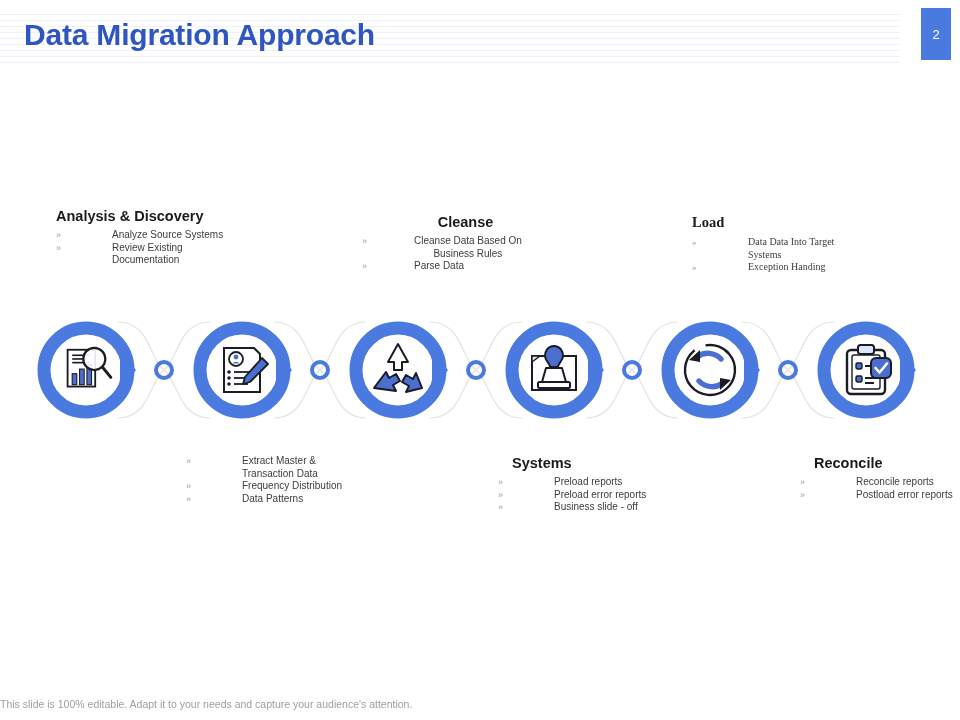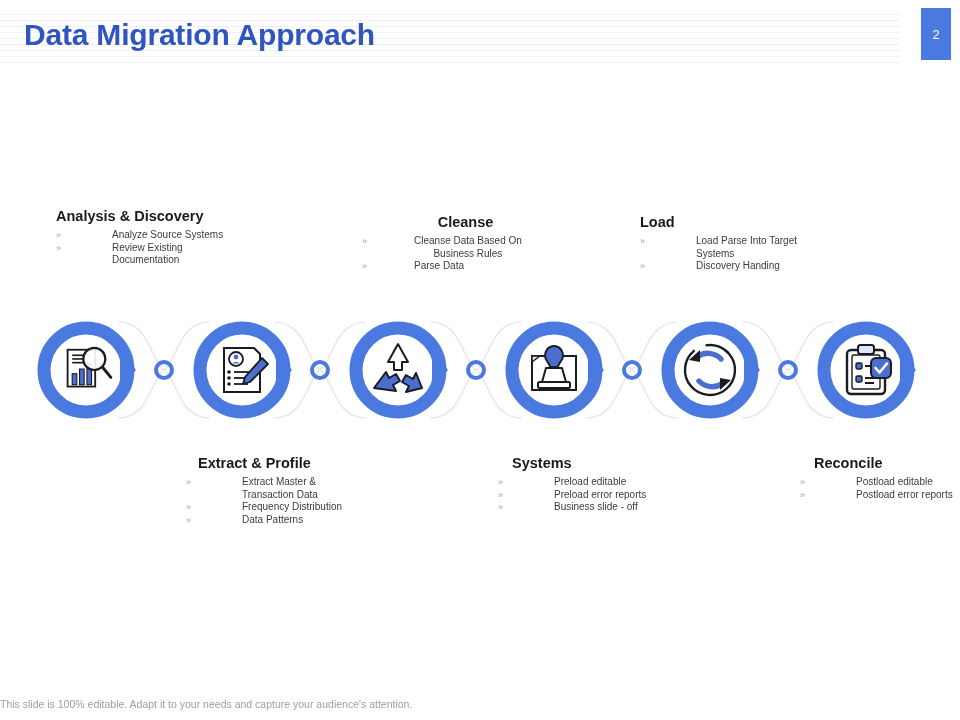--- a/index.html
+++ b/index.html
@@ -86,21 +86,21 @@
     width: 13px;
     flex: 0 0 13px;
     line-height: 12.6px;
   }
 
   .bullet-text { white-space: pre-line; margin-left: 43px; }
 
   
   #blk-analysis { left: 56px;  top: 208px; width: 215px; }
   #blk-cleanse  { left: 358px; top: 214px; width: 215px; text-align: center; }
-  #blk-load     { left: 640px; top: 214px; width: 215px; }
+  #blk-load     { left: 692px; top: 214px; width: 215px; font-family: Liberation Serif, serif; }
   
   #blk-extract   { left: 186px; top: 455px; width: 225px; }
   #blk-validate  { left: 498px; top: 455px; width: 215px; }
   #blk-reconcile { left: 800px; top: 455px; width: 215px; }
 
   #blk-extract .blk-heading   { padding-left: 12px; }
   #blk-validate .blk-heading  { padding-left: 14px; }
   #blk-reconcile .blk-heading { padding-left: 14px; }
 
   
@@ -156,26 +156,26 @@
     <div class="bullet-row">
       <span class="bullet-mark">»</span>
       <span class="bullet-text">Parse Data</span>
     </div>
   </div>
 
   <div class="txt-block" id="blk-load">
     <div class="blk-heading">Load</div>
     <div class="bullet-row">
       <span class="bullet-mark">»</span>
-      <span class="bullet-text">Load Parse Into Target
+      <span class="bullet-text">Data Data Into Target
 Systems</span>
     </div>
     <div class="bullet-row">
       <span class="bullet-mark">»</span>
-      <span class="bullet-text">Discovery Handing</span>
+      <span class="bullet-text">Exception Handing</span>
     </div>
   </div>
 
   <svg id="chain" viewBox="0 0 960 140">
     <defs>
       
     </defs>
 
     <g stroke="#e3e3e3" stroke-width="1.2" fill="none">
       <path d="M118 22 C 150 22, 150 60, 164 70 C 150 80, 150 118, 118 118"></path>
@@ -280,57 +280,56 @@
         <rect x="856" y="76" width="6" height="6" rx="1.4" fill="#4a6fd0" stroke="#1b1b24" stroke-width="1.4"></rect>
         <line x1="865" y1="78" x2="878" y2="78" stroke="#1b1b24" stroke-width="2"></line>
         <line x1="865" y1="83" x2="874" y2="83" stroke="#1b1b24" stroke-width="2"></line>
         <rect x="871" y="58" width="20" height="20" rx="5" fill="#4a6fd0" stroke="#1b1b24" stroke-width="2"></rect>
         <path d="M875.5 68 L879.5 72.5 L887 63.5" fill="none" stroke="#ffffff" stroke-width="2.6" stroke-linecap="round" stroke-linejoin="round"></path>
       </g>
     </g>
   </svg>
 
   <div class="txt-block" id="blk-extract">
-    <div class="blk-heading">Extract &amp; Profile</div>
     <div class="bullet-row">
       <span class="bullet-mark">»</span>
       <span class="bullet-text">Extract Master &amp;
 Transaction Data</span>
     </div>
     <div class="bullet-row">
       <span class="bullet-mark">»</span>
       <span class="bullet-text">Frequency Distribution</span>
     </div>
     <div class="bullet-row">
       <span class="bullet-mark">»</span>
       <span class="bullet-text">Data Patterns</span>
     </div>
   </div>
 
   <div class="txt-block" id="blk-validate">
     <div class="blk-heading">Systems</div>
     <div class="bullet-row">
       <span class="bullet-mark">»</span>
-      <span class="bullet-text">Preload editable</span>
+      <span class="bullet-text">Preload reports</span>
     </div>
     <div class="bullet-row">
       <span class="bullet-mark">»</span>
       <span class="bullet-text">Preload error reports</span>
     </div>
     <div class="bullet-row">
       <span class="bullet-mark">»</span>
       <span class="bullet-text">Business slide - off</span>
     </div>
   </div>
 
   <div class="txt-block" id="blk-reconcile">
     <div class="blk-heading">Reconcile</div>
     <div class="bullet-row">
       <span class="bullet-mark">»</span>
-      <span class="bullet-text">Postload editable</span>
+      <span class="bullet-text">Reconcile reports</span>
     </div>
     <div class="bullet-row">
       <span class="bullet-mark">»</span>
       <span class="bullet-text">Postload error reports</span>
     </div>
   </div>
 
   <div id="footer-note">This slide is 100% editable. Adapt it to your needs and capture your audience's attention.</div>
 
 </div>

